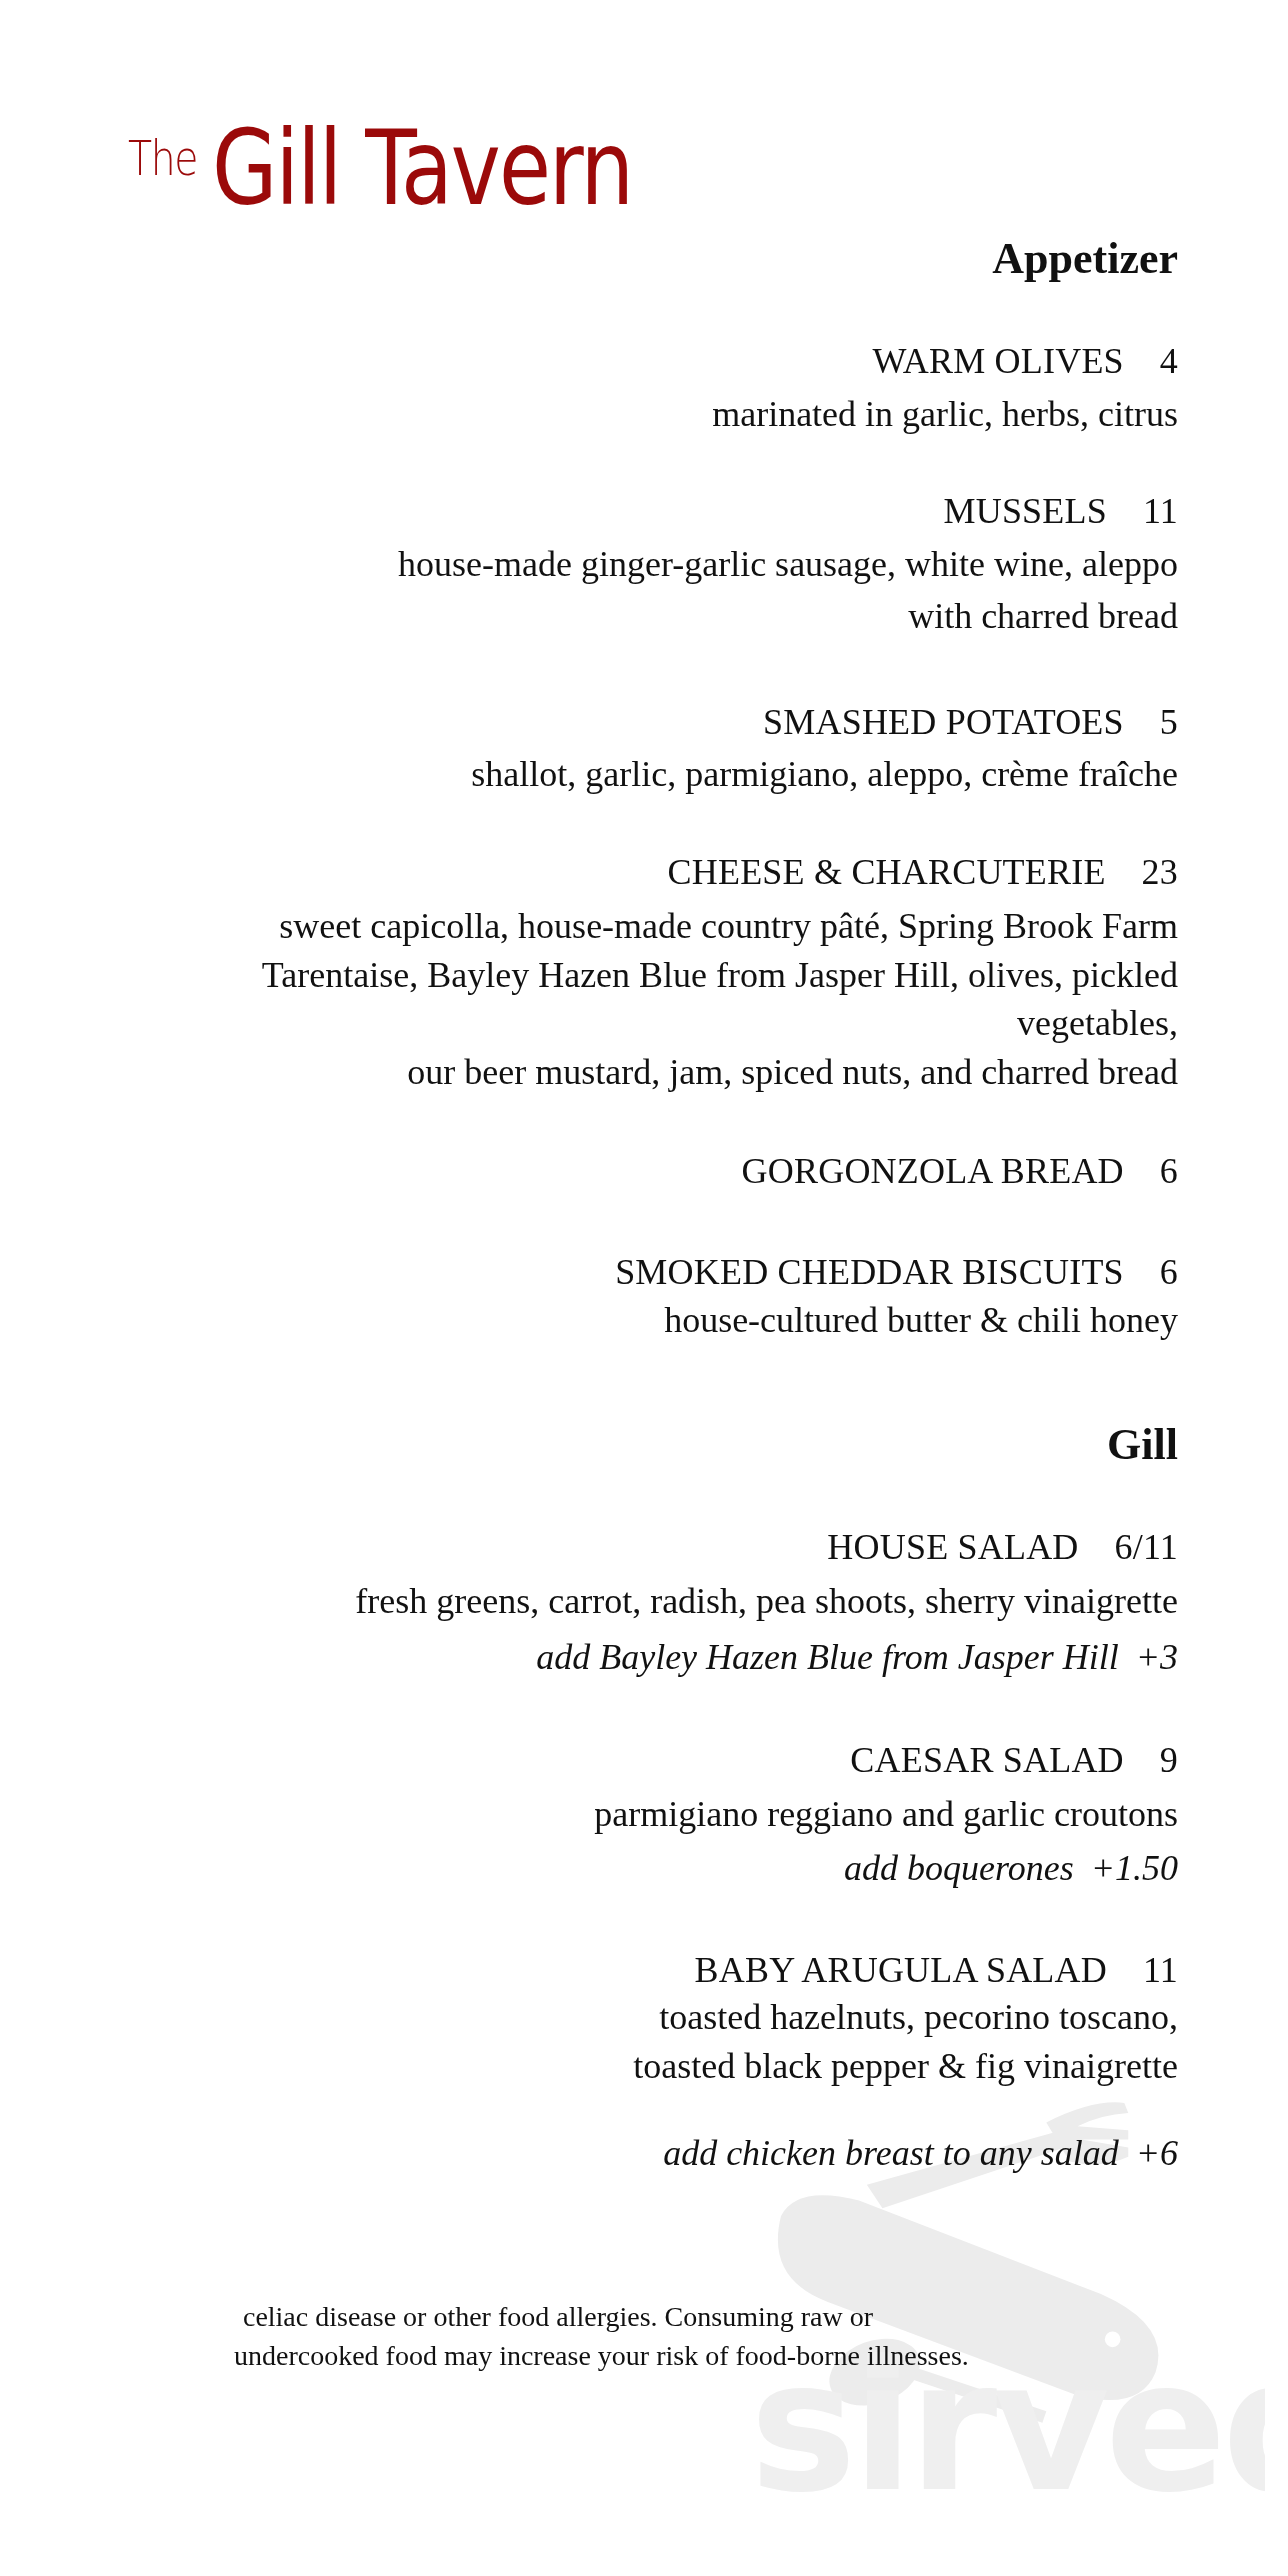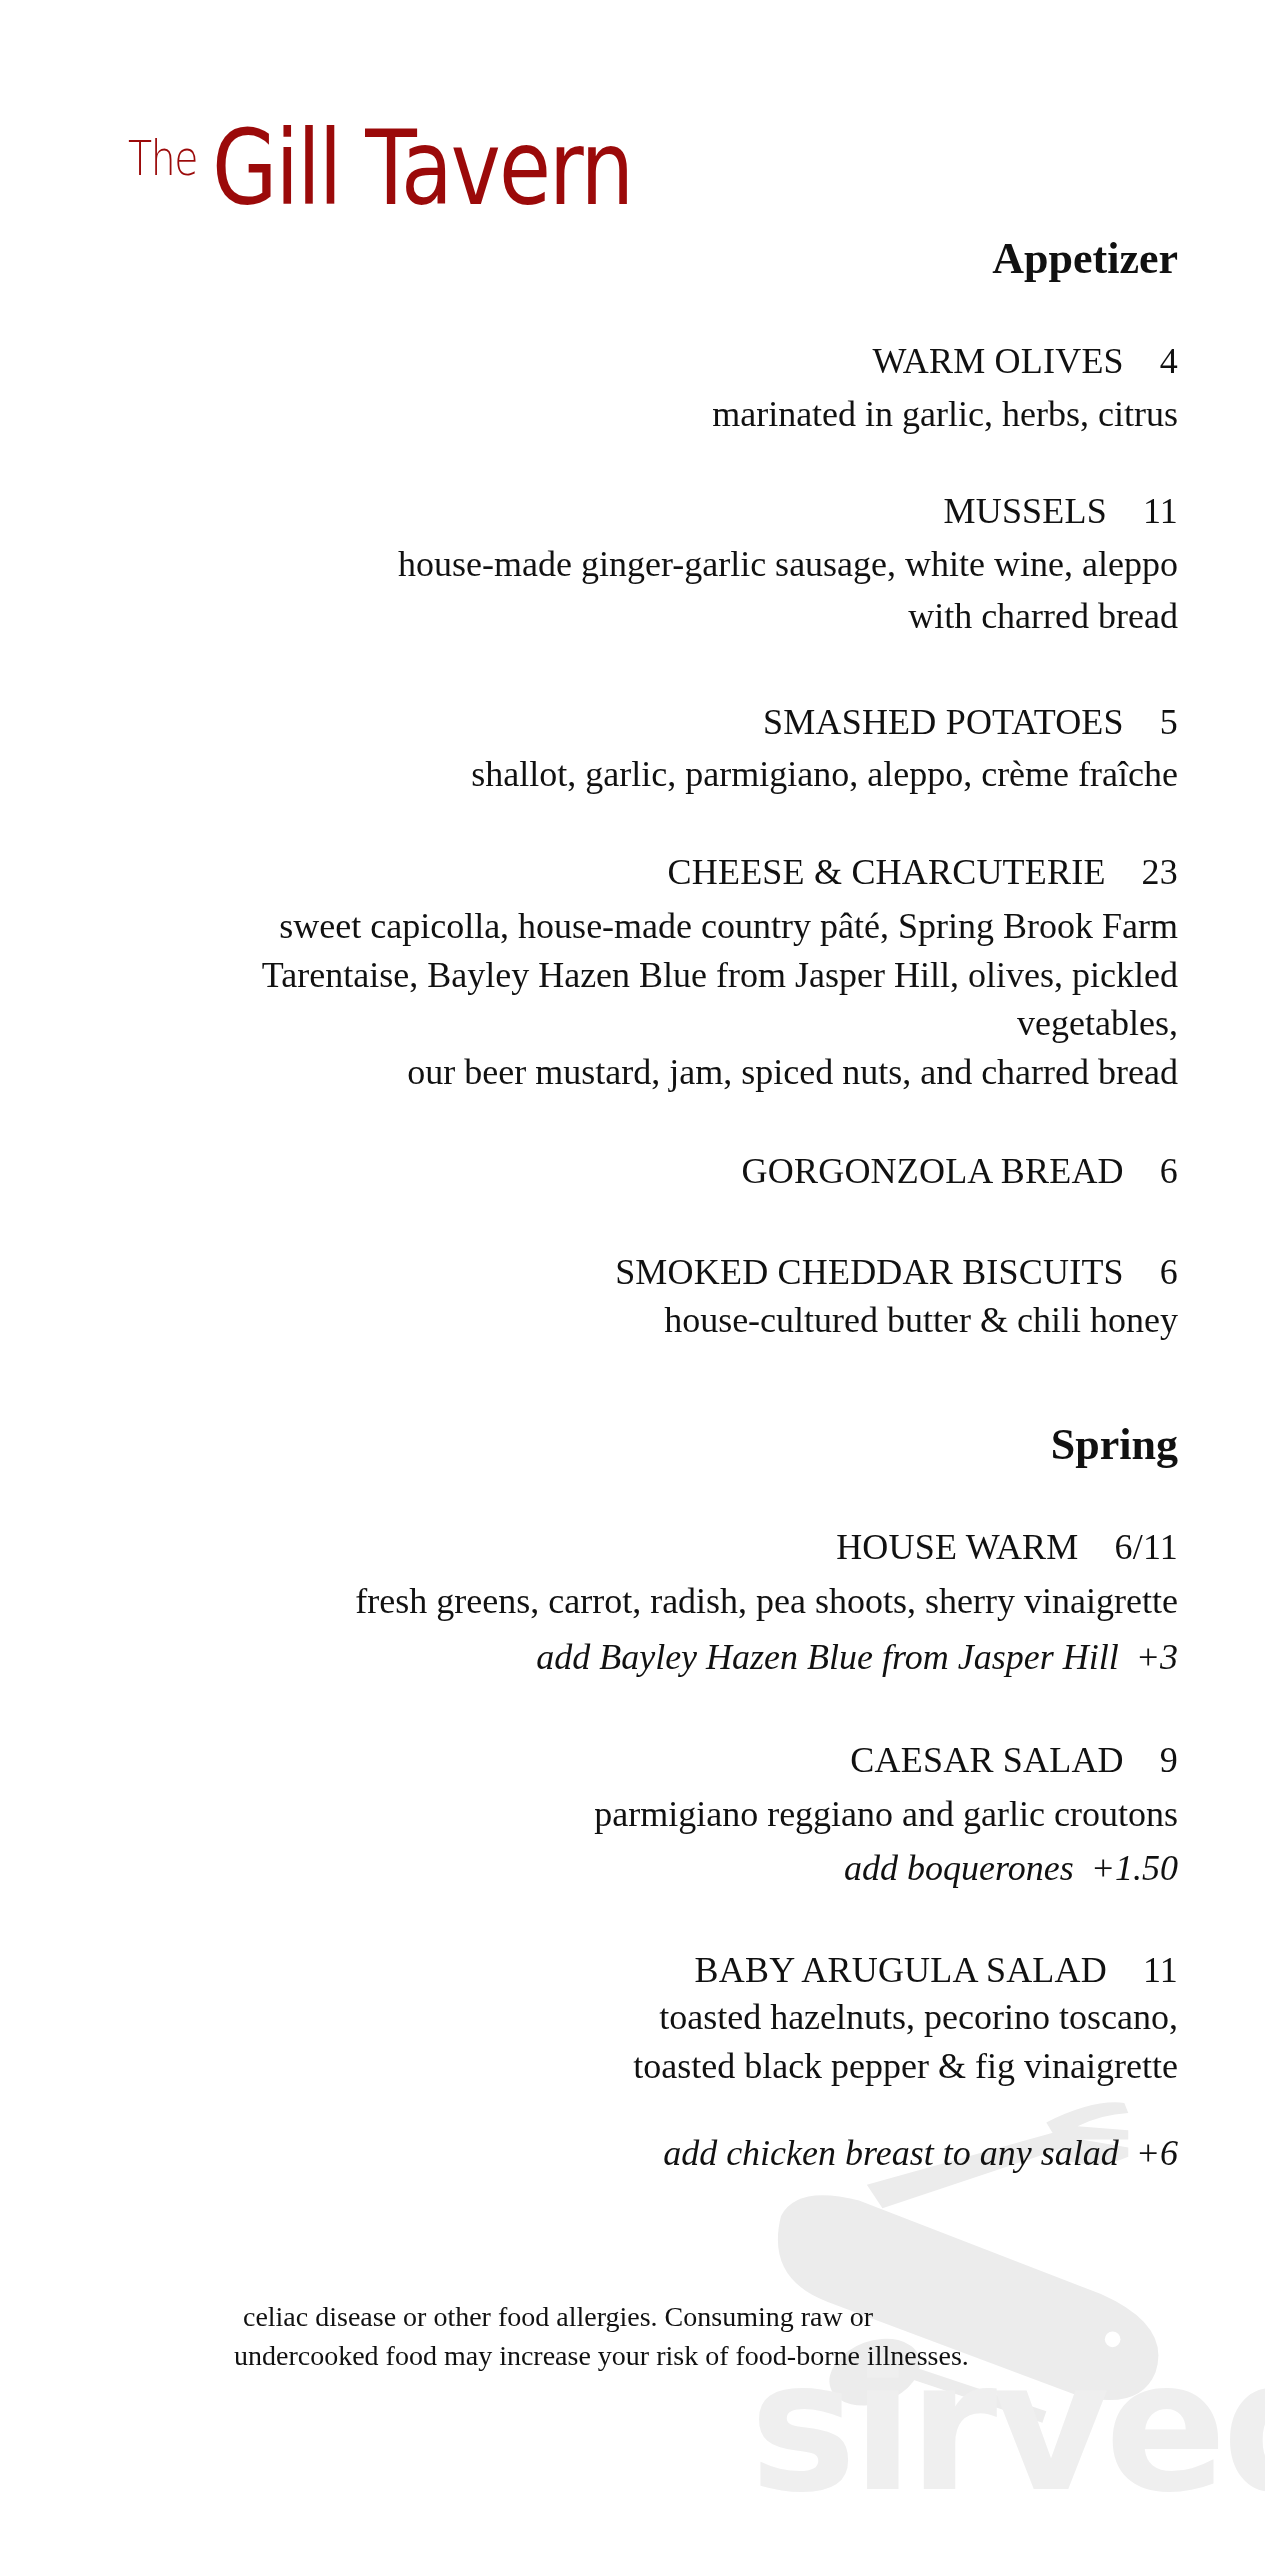--- a/index.html
+++ b/index.html
@@ -74,24 +74,24 @@
 
 <div class="line title" style="top:1153px;">
   <span>GORGONZOLA BREAD</span><span class="price">6</span>
 </div>
 
 <div class="line title" style="top:1254px;margin-left:35px;">
   <span>SMOKED CHEDDAR BISCUITS</span><span class="price">6</span>
 </div>
 <div class="line desc" style="top:1302px;">house-cultured butter &amp; chili honey</div>
 
-<div class="line section" style="top:1423px;">Spring</div>
+<div class="line section" style="top:1423px;">Gill</div>
 
 <div class="line title" style="top:1529px;">
-  <span>HOUSE WARM</span><span class="price">6/11</span>
+  <span>HOUSE SALAD</span><span class="price">6/11</span>
 </div>
 <div class="line desc" style="top:1583px;">fresh greens, carrot, radish, pea shoots, sherry vinaigrette</div>
 <div class="line addon" style="top:1639px;">
   <span>add Bayley Hazen Blue from Jasper Hill</span><span class="price">+3</span>
 </div>
 
 <div class="line title" style="top:1742px;">
   <span>CAESAR SALAD</span><span class="price">9</span>
 </div>
 <div class="line desc" style="top:1796px;">parmigiano reggiano and garlic croutons</div>

